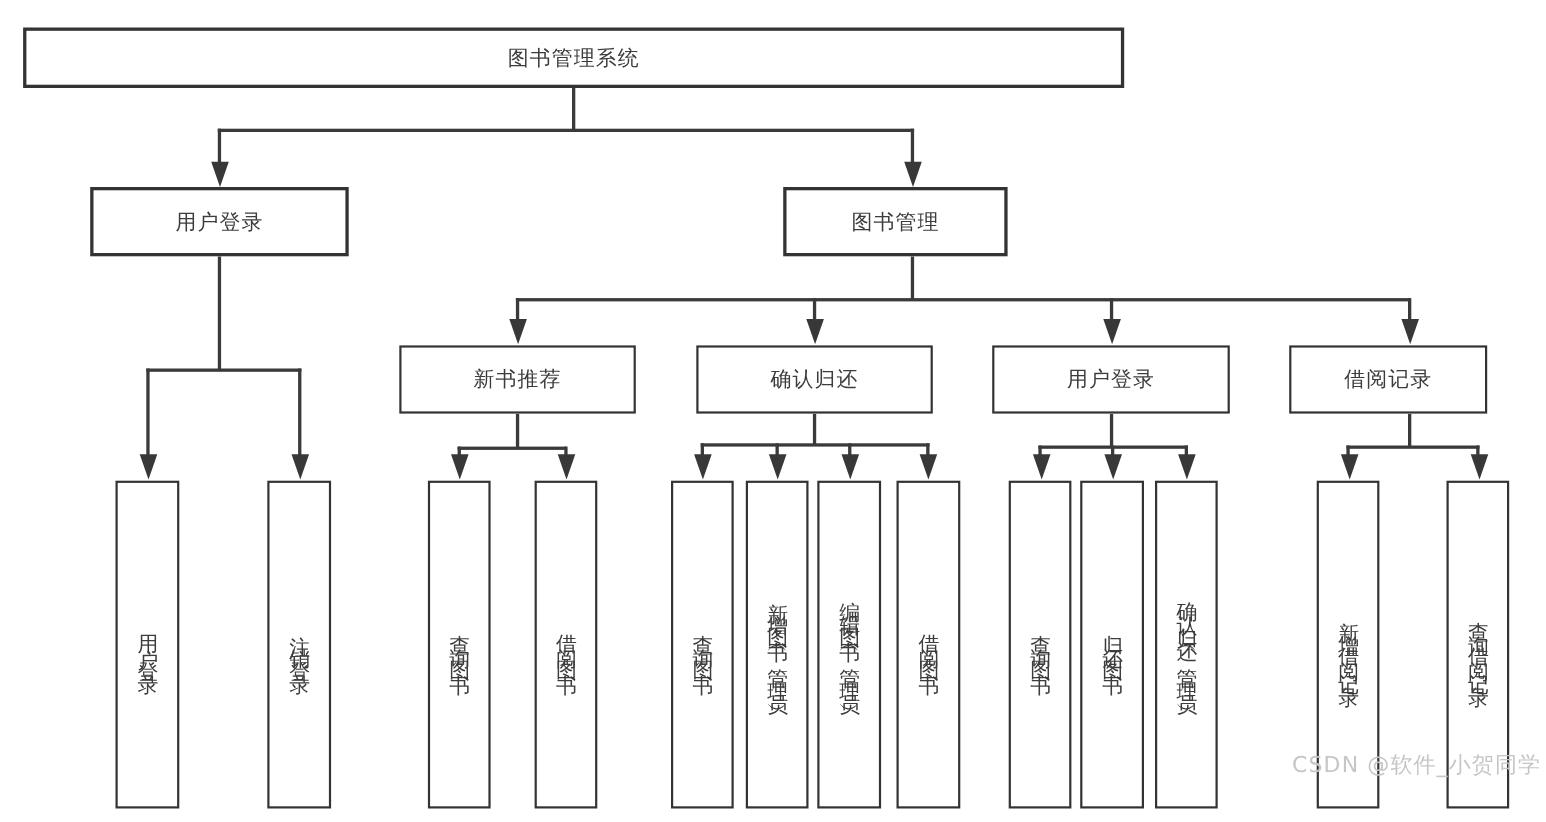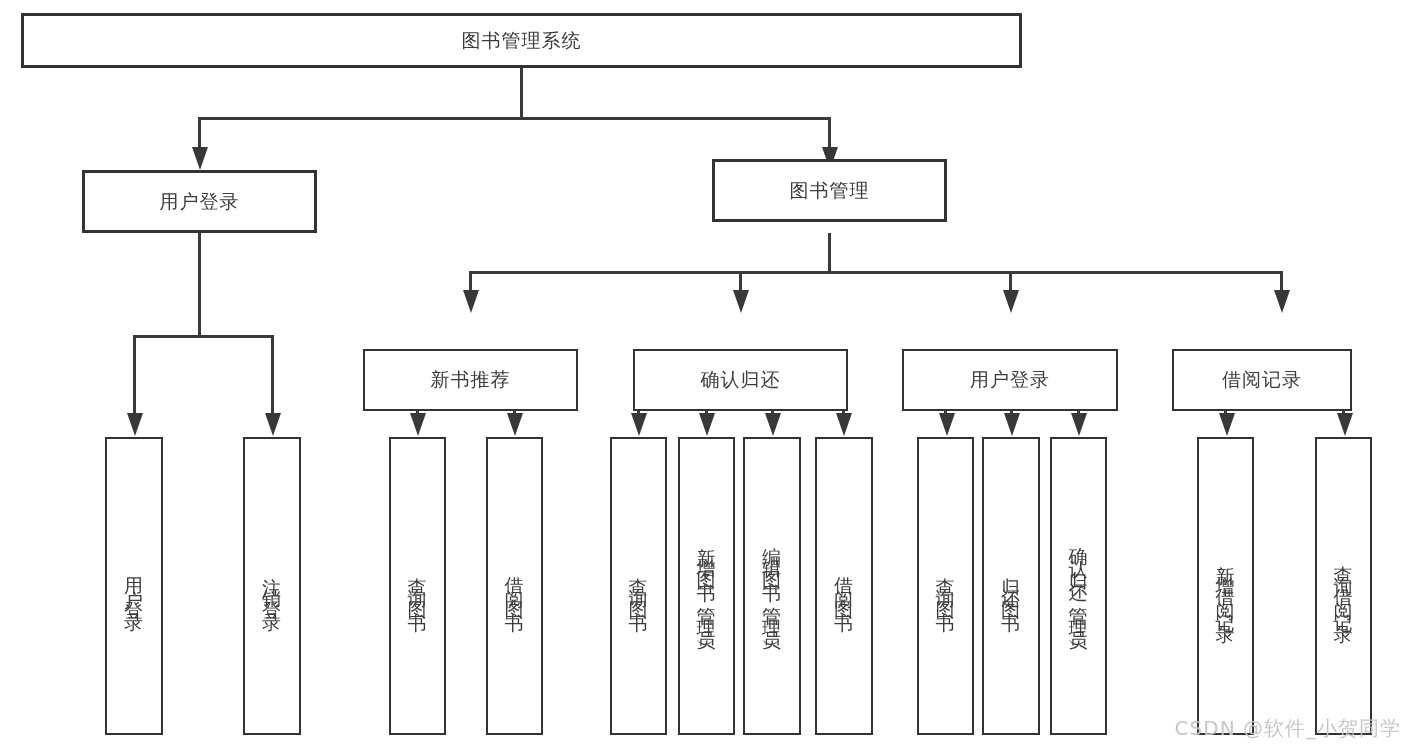--- a/index.html
+++ b/index.html
@@ -38,43 +38,43 @@
     background: #ffffff;
     border: 3px solid #333333;
     display: flex;
     align-items: center;
     justify-content: center;
     color: #3c3c3c;
     font-size: 19px;
     letter-spacing: 1px;
     white-space: nowrap;
   }
-  .root-node { border-width: 3.5px; }
-  .mid-node { border-width: 2.5px; margin-top: 35px; }
+  .root-node { border-width: 3.5px; margin-top: 12px; }
+  .mid-node { border-width: 2.5px; }
   .leaf {
     position: absolute;
     box-sizing: border-box;
     background: #ffffff;
     border: 2.5px solid #333333;
     top: 437px;
     height: 298px;
     display: flex;
     align-items: center;
     justify-content: center;
     color: #3c3c3c;
     font-size: 19px;
   }
   .leaf .vtext {
     writing-mode: vertical-rl;
     letter-spacing: 12px;
     line-height: 1;
   }
   .watermark {
     position: absolute;
-    top: 715px;
+    top: 682px;
     right: 4px;
     font-size: 20px;
     color: #c6c6c6;
     letter-spacing: 1px;
     z-index: 10;
     white-space: nowrap;
   }
 </style>
 </head>
 <body>
@@ -141,21 +141,21 @@
   <div class="arrow" style="left:1337px;top:413px"></div>
 
   <div class="node root-node" style="left:21px;top:13px;width:1001px;height:55px">
     <span>图书管理系统</span>
   </div>
 
   <div class="node" style="left:82px;top:170px;width:235px;height:63px">
     <span>用户登录</span>
   </div>
 
-  <div class="node" style="left:712px;top:159px;width:235px;height:63px">
+  <div class="node" style="left:712px;top:170px;width:204px;height:63px">
     <span>图书管理</span>
   </div>
 
   <div class="node mid-node" style="left:363px;top:314px;width:215px;height:62px">
     <span>新书推荐</span>
   </div>
 
   <div class="node mid-node" style="left:633px;top:314px;width:215px;height:62px">
     <span>确认归还</span>
   </div>

